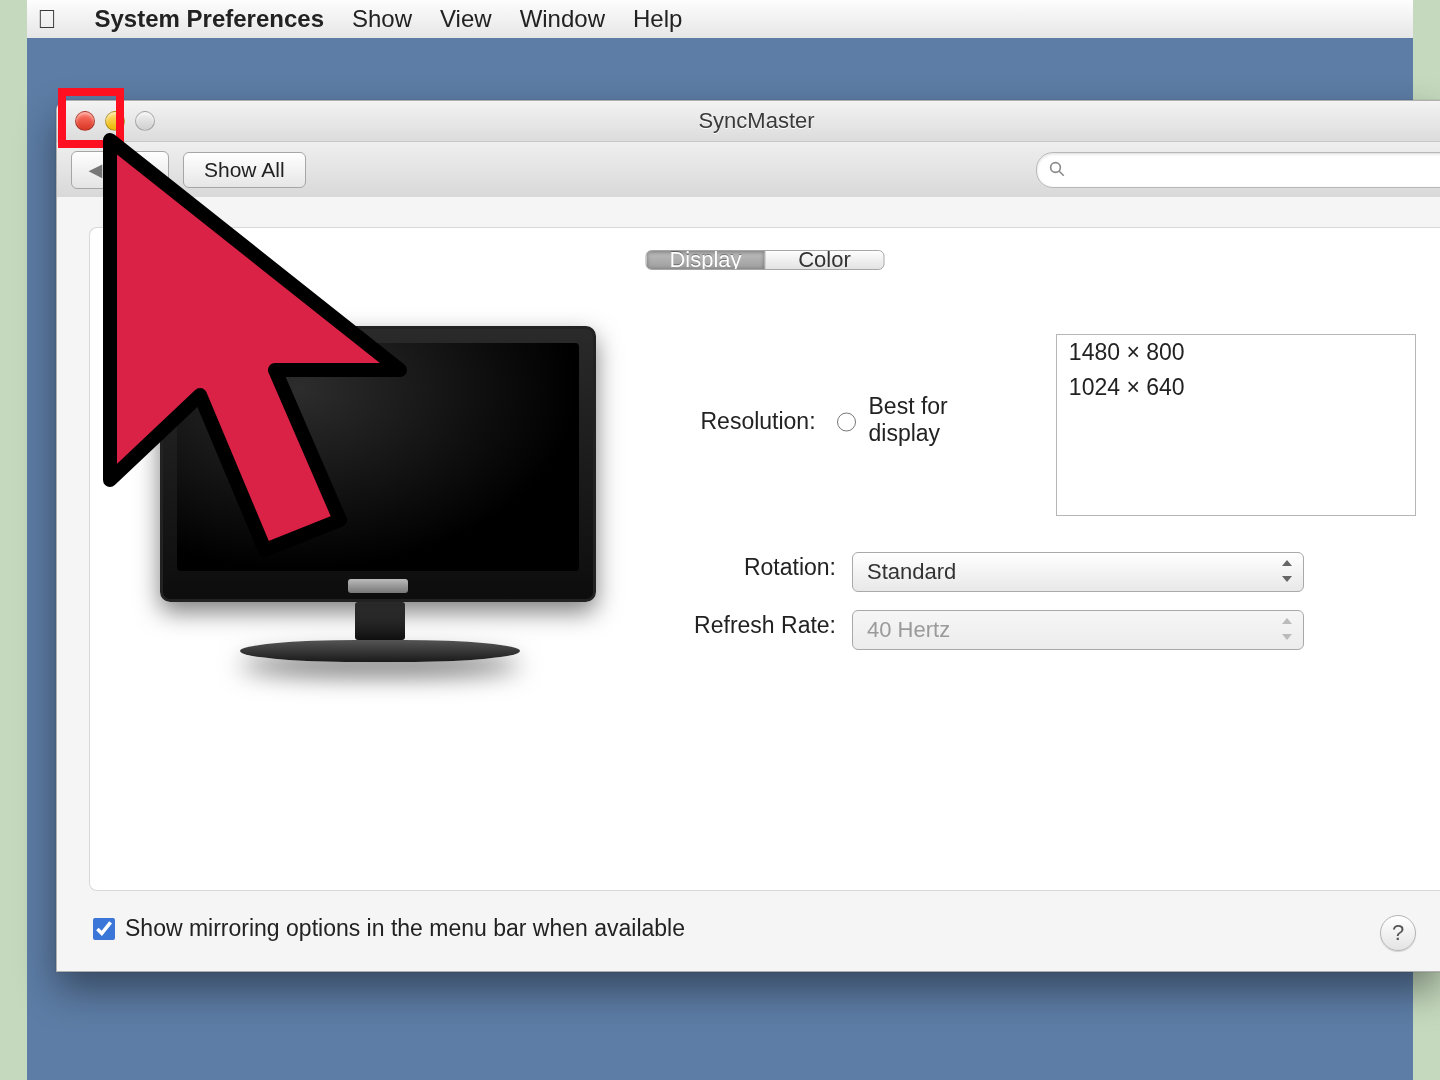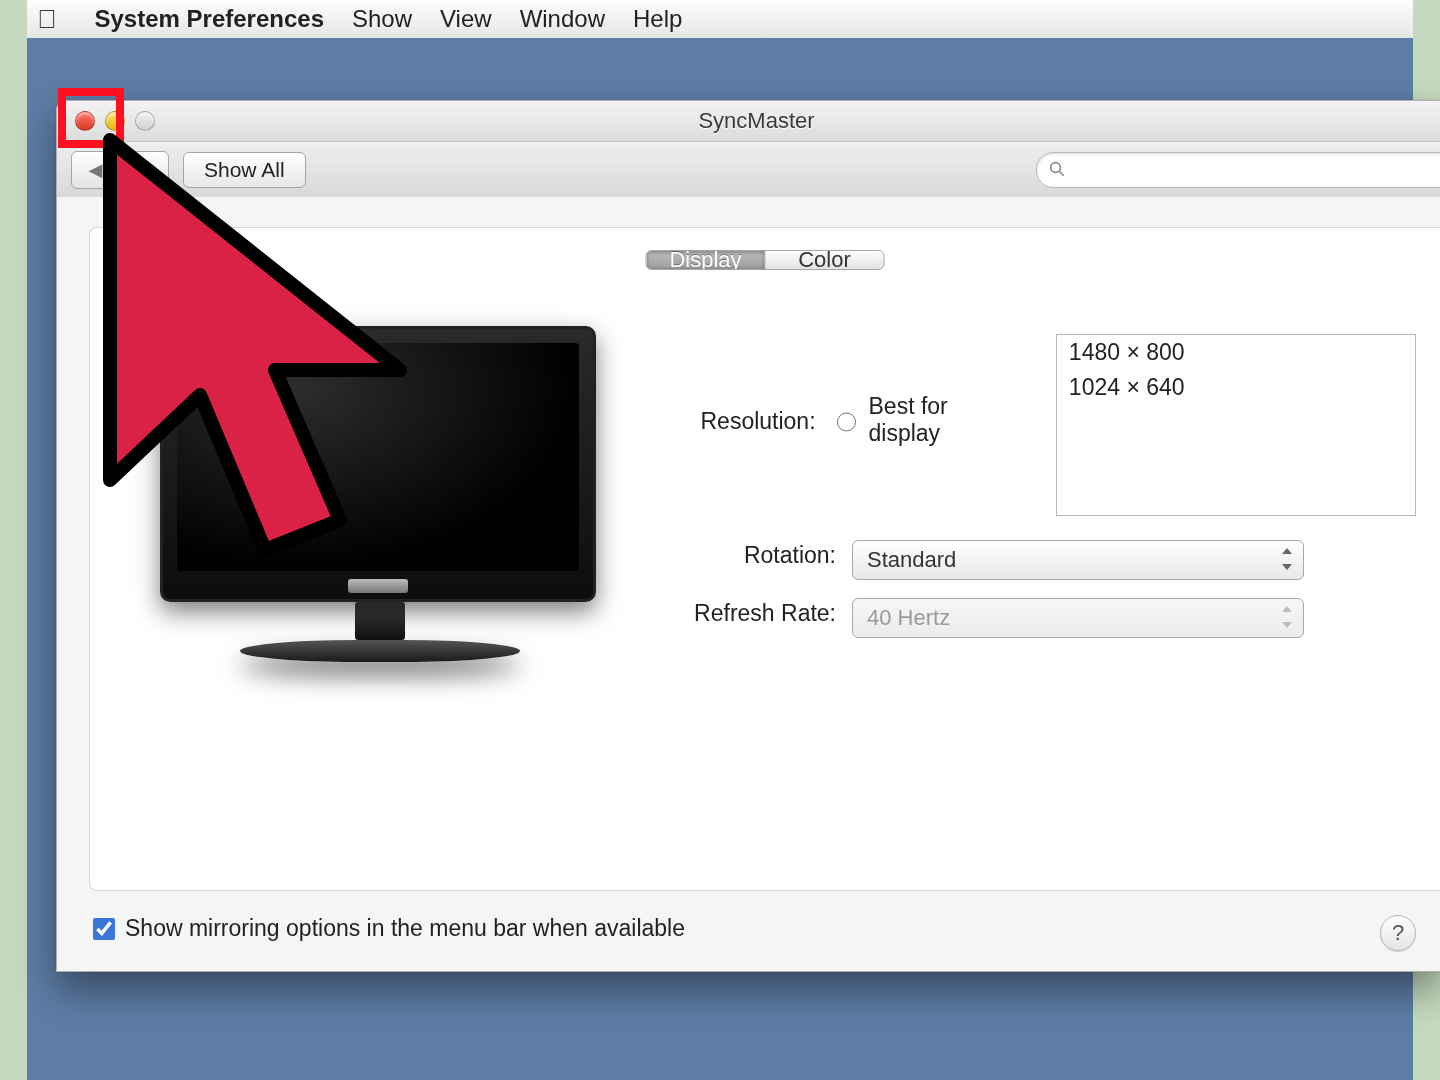--- a/index.html
+++ b/index.html
@@ -385,21 +385,21 @@
               <input type="radio" name="res" style="">
               <span>Best for display</span>
             </label>
             <div class="res-list">
               <div class="item">1480 × 800</div>
               <div class="item">1024 × 640</div>
             </div>
           </div>
         </div>
 
-        <div class="row" style="margin-top:24px">
+        <div class="row" style="margin-top:36px">
           <div class="lbl">Rotation:</div>
           <div class="select-wrap">
             <div class="sel-box">
                 <span>Standard</span>
               </div>
             <div class="arrows"></div>
           </div>
         </div>
 
         <div class="row">

